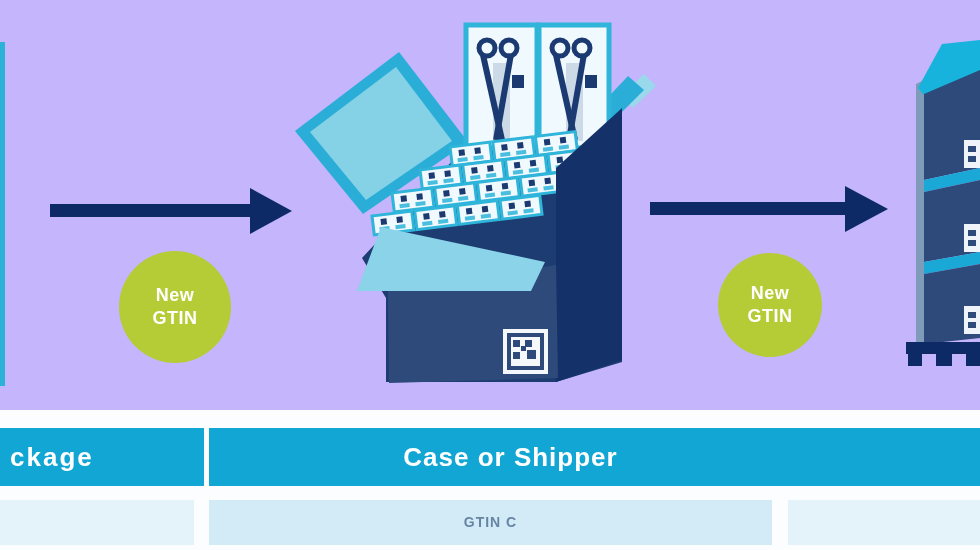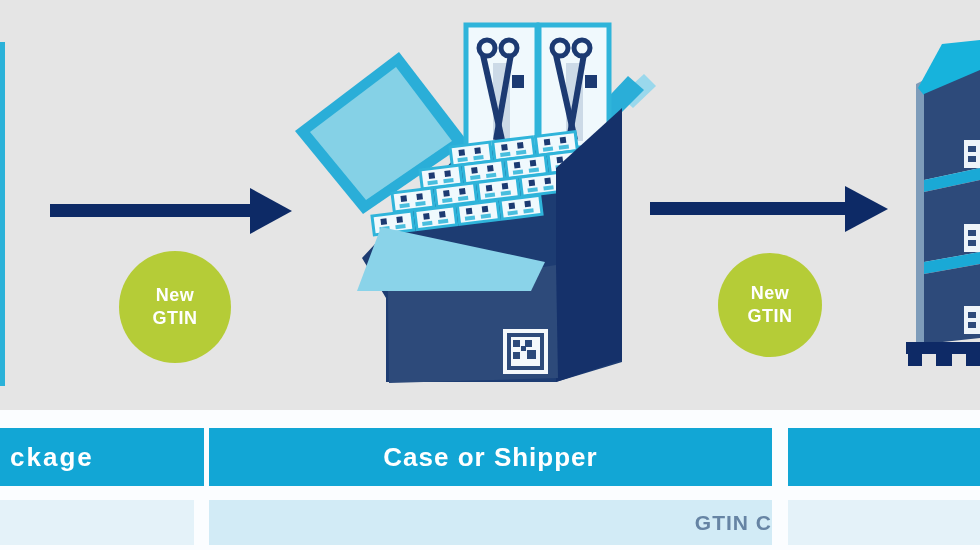--- a/index.html
+++ b/index.html
@@ -1,19 +1,19 @@
 <!DOCTYPE html>
 <html><head>
 <meta charset="utf-8">
 <style>
   html,body{margin:0;padding:0;}
   body{font-family:"Liberation Sans",sans-serif;}
   .stage{
     position:relative;width:980px;height:550px;
-    background:#e5e5e5;overflow:hidden;
+    background:#c4b5fd;overflow:hidden;
   }
   .art{position:absolute;left:0;top:0;width:980px;height:550px;}
 
   
   .badge{
     position:absolute;border-radius:50%;
     background:#b5cc37;color:#ffffff;
     display:flex;flex-direction:column;align-items:center;justify-content:center;
     font-weight:bold;text-align:center;
   }
@@ -21,28 +21,28 @@
   .badge-2{left:718px;top:253px;width:104px;height:104px;font-size:18px;line-height:23px;letter-spacing:.5px;}
 
   
   .table-backing{
     position:absolute;left:0;top:410px;width:980px;height:140px;
     background:#fbfdff;
   }
   .hcell{
     position:absolute;top:428px;height:58px;background:#12a6d5;
     color:#ffffff;font-weight:bold;font-size:26px;line-height:58px;
-    white-space:nowrap;overflow:hidden;
+    white-space:nowrap;overflow:hidden;padding-left:20px;
   }
   .hcell-1{left:0;width:194px;text-align:left;padding-left:10px;letter-spacing:2px;}
   .hcell-2{left:209px;width:563px;text-align:center;letter-spacing:1px;}
   .hcell-3{left:788px;width:192px;}
   .vcell{
     position:absolute;top:500px;height:45px;
-    font-weight:bold;font-size:21px;line-height:45px;text-align:right;
+    font-weight:bold;font-size:14px;line-height:45px;text-align:center;
     color:#6684a4;letter-spacing:1px;white-space:nowrap;
   }
   .vcell-1{left:0;width:194px;background:#e4f2f9;}
   .vcell-2{left:209px;width:563px;background:#d2ebf6;}
   .vcell-3{left:788px;width:192px;background:#e4f2f9;}
 </style>
 </head>
 <body>
 
 <div class="stage">

